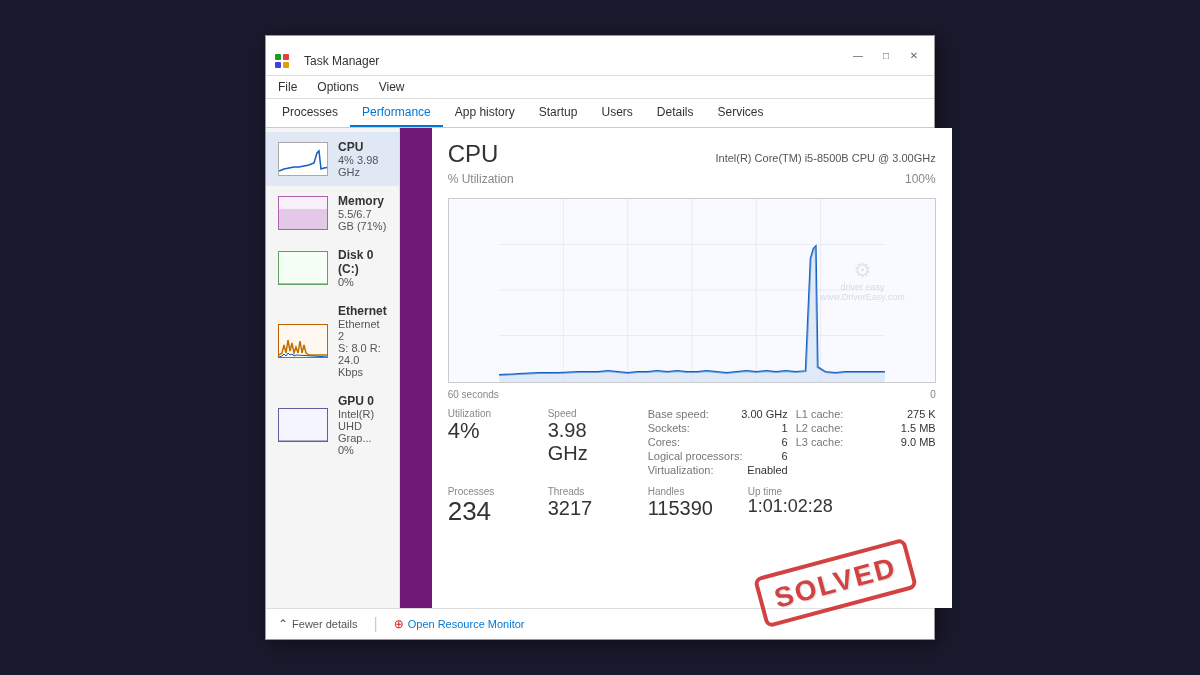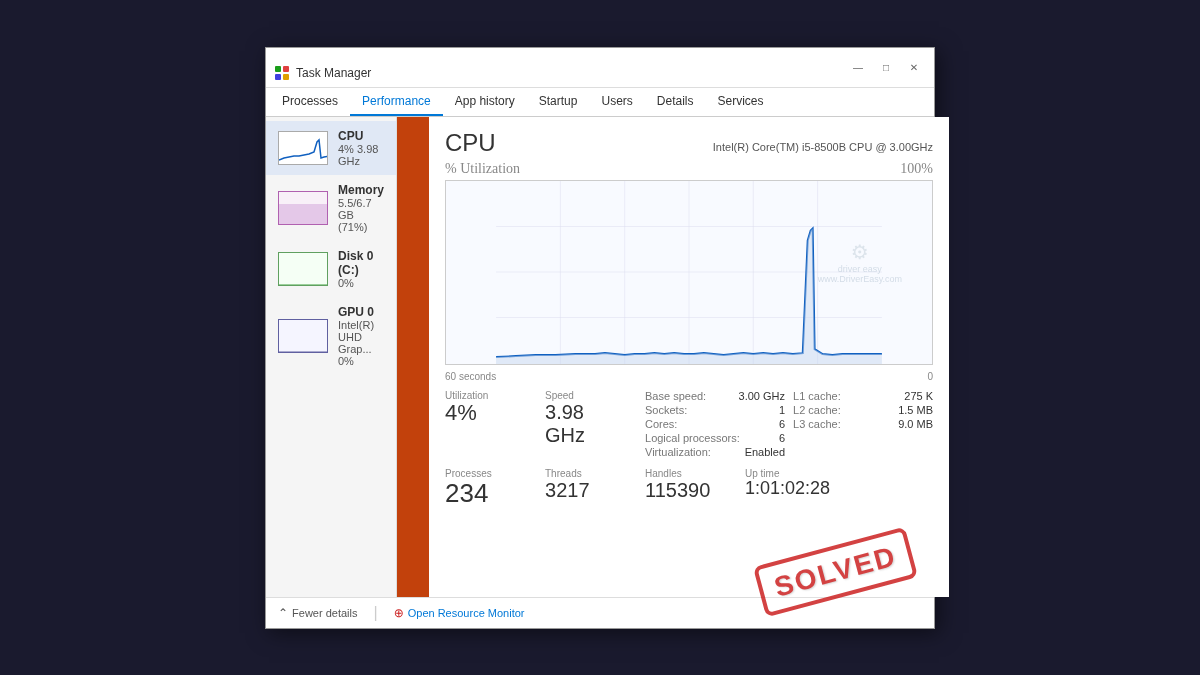--- a/index.html
+++ b/index.html
@@ -27,21 +27,21 @@
       border-bottom: 1px solid #ddd;
       padding: 6px 8px;
       display: flex;
       align-items: center;
       justify-content: space-between;
     }
 
     .title-bar-left {
       display: flex;
       align-items: center;
-      gap: 6px;
+      gap: 14px;
       margin-top: 11px;
     }
 
     .title-icon {
       width: 16px;
       height: 16px;
       display: flex;
       align-items: center;
       justify-content: center;
     }
@@ -100,21 +100,21 @@
       background: none;
       border-bottom: 2px solid transparent;
     }
     .tab.active {
       border-bottom: 2px solid #0078d7;
       color: #0078d7;
     }
 
     .content {
       display: flex;
-      background: #c2410c;
+      background: #701a75;
       min-height: 480px;
       gap: 32px;
     }
 
     .sidebar {
       width: 200px;
       background: #f5f5f5;
       border-right: 1px solid #ddd;
       padding: 4px 0;
     }
@@ -174,24 +174,23 @@
 
     .chart-area {
       position: relative;
       border: 1px solid #ccc;
       background: #f8faff;
       height: 185px;
       margin-bottom: 6px;
     }
 
     .utilization-label {
-      font-size: 14px;
+      font-size: 12px;
       color: #888;
-      margin-bottom: 3px;
-      font-family: Liberation Serif, serif;
+      margin-bottom: 12px;
     }
 
     .chart-svg {
       width: 100%;
       height: 100%;
     }
 
     .time-label {
       display: flex;
       justify-content: space-between;
@@ -313,20 +312,25 @@
       </div>
       <span class="title-text">Task Manager</span>
     </div>
     <div class="window-controls">
       <button class="win-btn">—</button>
       <button class="win-btn">□</button>
       <button class="win-btn close">✕</button>
     </div>
   </div>
 
+  <div class="menu-bar">
+    <span class="menu-item">File</span>
+    <span class="menu-item">Options</span>
+    <span class="menu-item">View</span>
+  </div>
 
   <div class="tabs">
     <button class="tab">Processes</button>
     <button class="tab active">Performance</button>
     <button class="tab">App history</button>
     <button class="tab">Startup</button>
     <button class="tab">Users</button>
     <button class="tab">Details</button>
     <button class="tab">Services</button>
   </div>
@@ -366,20 +370,34 @@
             <rect x="0" y="0" width="50" height="34" fill="#f5fff5"></rect>
             <polyline points="0,32 50,32" fill="none" stroke="#40a040" stroke-width="1"></polyline>
           </svg>
         </div>
         <div class="sidebar-info">
           <div class="sidebar-name">Disk 0 (C:)</div>
           <div class="sidebar-sub">0%</div>
         </div>
       </div>
 
+      <div class="sidebar-item">
+        <div class="sidebar-mini-chart eth-mini">
+          <svg width="50" height="34">
+            <rect x="0" y="0" width="50" height="34" fill="#fff8f0"></rect>
+            <polyline points="0,30 3,28 5,20 7,28 9,15 11,26 13,18 15,28 17,22 19,28 21,16 23,28 25,20 27,28 30,30 35,30 40,30 45,30 50,30" fill="none" stroke="#c07000" stroke-width="1.5"></polyline>
+            <polyline points="0,32 3,31 5,29 7,31 9,28 11,30 13,29 15,31 17,30 50,32" fill="none" stroke="#0060c0" stroke-width="1"></polyline>
+          </svg>
+        </div>
+        <div class="sidebar-info">
+          <div class="sidebar-name">Ethernet</div>
+          <div class="sidebar-sub">Ethernet 2</div>
+          <div class="sidebar-sub">S: 8.0  R: 24.0 Kbps</div>
+        </div>
+      </div>
 
       <div class="sidebar-item">
         <div class="sidebar-mini-chart gpu-mini">
           <svg width="50" height="34">
             <rect x="0" y="0" width="50" height="34" fill="#f5f5ff"></rect>
             <polyline points="0,32 50,32" fill="none" stroke="#6060a0" stroke-width="1"></polyline>
           </svg>
         </div>
         <div class="sidebar-info">
           <div class="sidebar-name">GPU 0</div>

